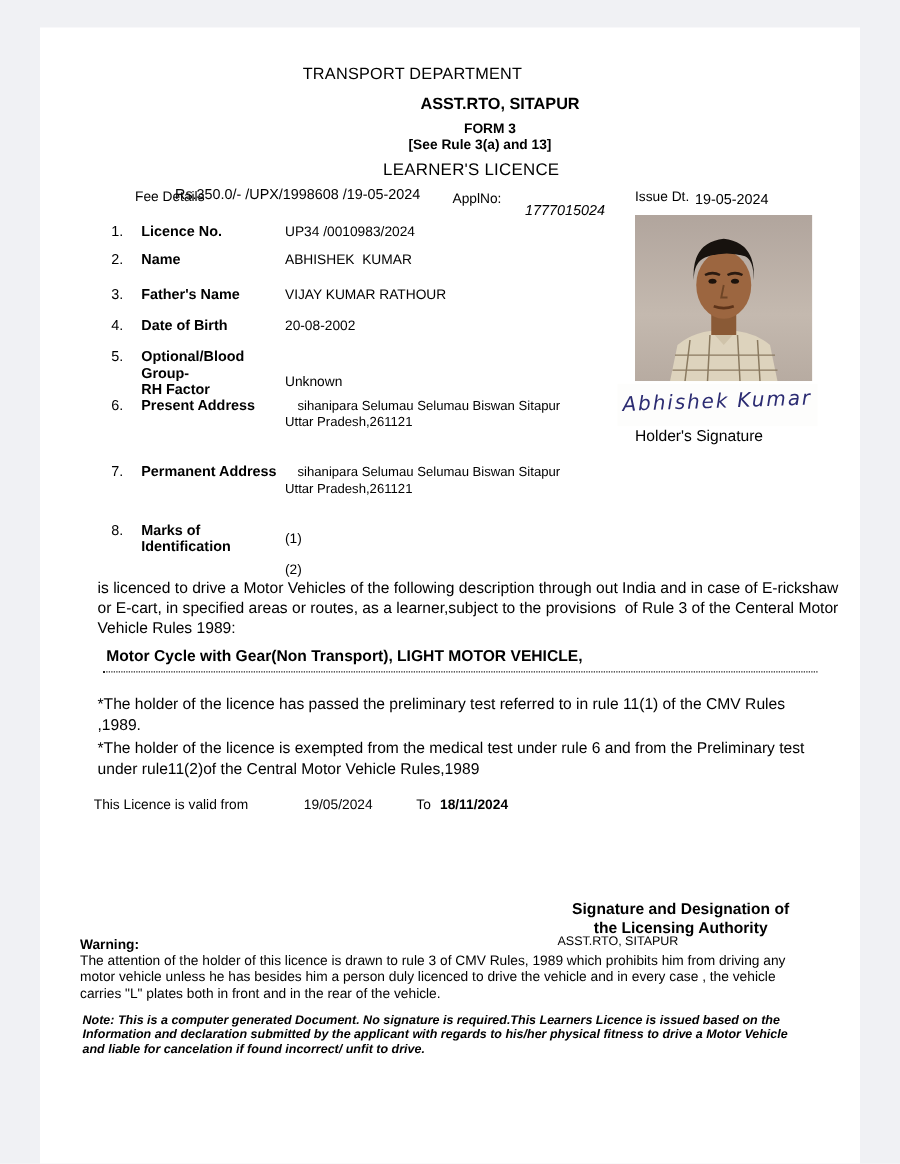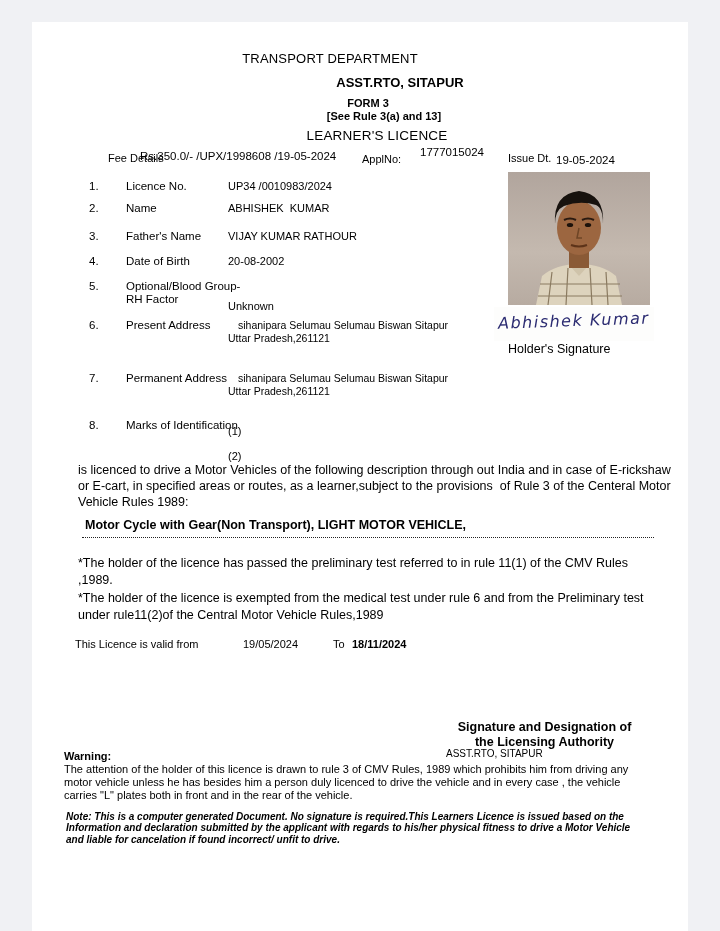--- a/index.html
+++ b/index.html
@@ -17,37 +17,37 @@
     background:#ffffff;
   }
   .abs{position:absolute;}
   .ctr{width:100%;text-align:center;}
   .pre{white-space:pre-wrap;}
   .preline{white-space:pre-line;}
 
   
   .hdr-dept{top:29px;left:-30px;font-size:13px;font-weight:normal;letter-spacing:.2px;}
   .hdr-office{top:53px;left:40px;font-size:13px;font-weight:bold;}
-  .hdr-form{top:75px;left:8px;font-size:11px;font-weight:bold;}
+  .hdr-form{top:75px;left:32px;font-size:11px;font-weight:bold;}
   .hdr-rule{top:88px;left:24px;font-size:11px;font-weight:bold;}
   .hdr-title{top:106px;left:17px;font-size:13.5px;font-weight:normal;letter-spacing:.2px;}
 
   
   .fee{font-size:11px;}
   .fee-label{left:43px;top:130px;margin-left:33px;}
   .fee-value{left:108px;top:128px;font-size:11.5px;}
   .appl-label{left:330px;top:131px;}
-  .appl-value{left:388px;top:124px;font-size:11.5px;}
+  .appl-value{left:388px;top:141px;font-size:11.5px;font-style:italic;}
   .issue-label{left:476px;top:130px;}
   .issue-value{left:524px;top:132px;font-size:11.5px;}
 
   
   .field-row{position:absolute;left:0;width:470px;}
   .f-no{position:absolute;left:57px;font-size:11.5px;}
-  .f-label{position:absolute;left:94px;width:122px;font-size:11.5px;line-height:13px;}
+  .f-label{position:absolute;left:81px;width:122px;font-size:11.5px;line-height:13px;font-weight:bold;}
   .f-value{position:absolute;left:196px;width:250px;font-size:11px;line-height:13px;white-space:pre-wrap;}
   .f-value.addr{font-size:10.5px;width:238px;text-indent:10px;}
   .f-value.marks{line-height:25px;white-space:pre-line;}
   .f-value.voff{margin-top:20px;}
   .r1{top:158px;} .r2{top:180px;} .r3{top:208px;} .r4{top:233px;}
   .r5{top:258px;} .r6{top:297px;} .r7{top:350px;} .r8{top:397px;}
 
   
   .photo-box{left:476px;top:150px;width:142px;height:133px;overflow:hidden;}
   .sig-box{left:462px;top:285px;width:160px;height:34px;background:#fdfdfc;}

